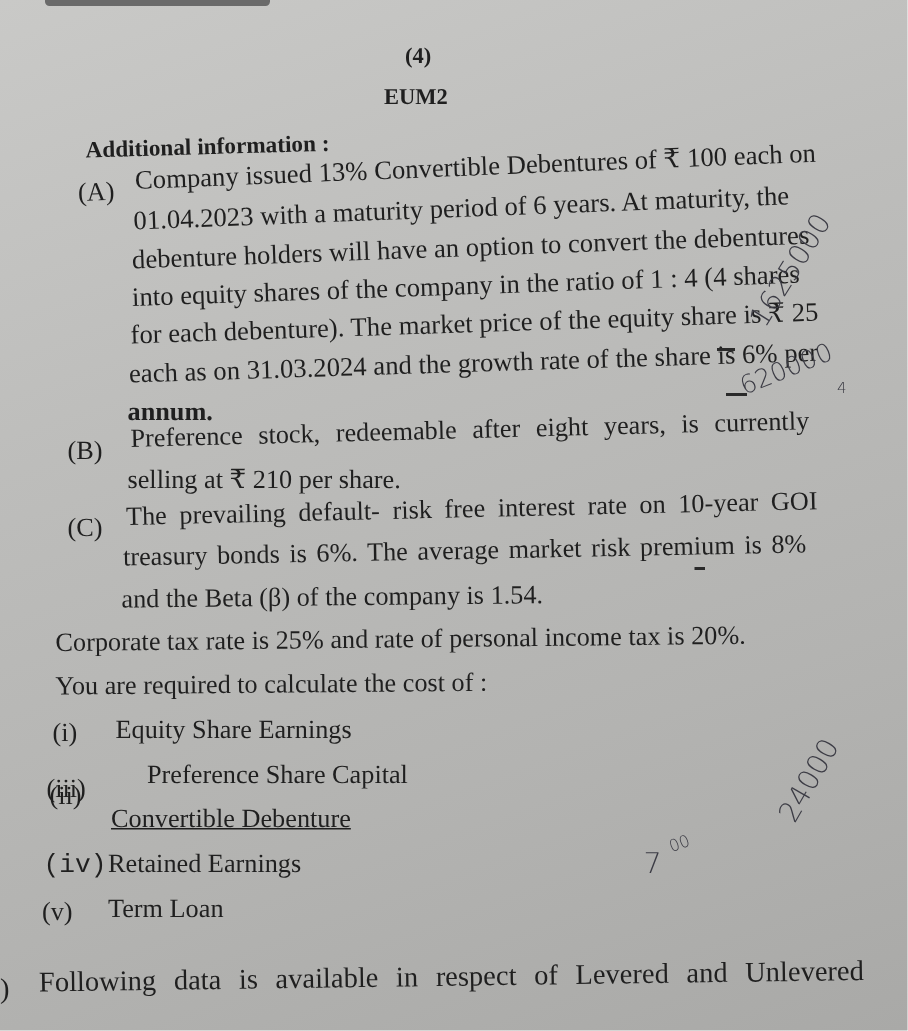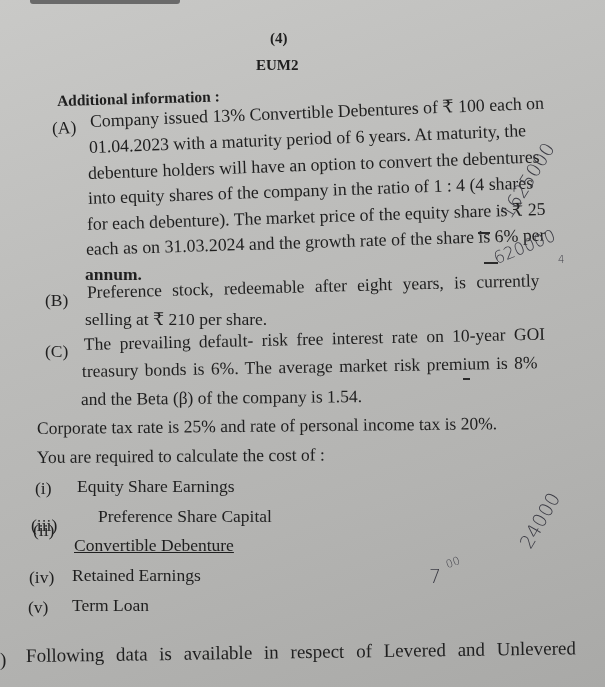--- a/index.html
+++ b/index.html
@@ -72,21 +72,21 @@
     </div>
     <div>
       <div class="t" style="left:33px; top:520px;">(ii)</div>
       <div class="t" style="left:70px; top:506px;margin-left:28px;">Preference Share Capital</div>
     </div>
     <div>
       <div class="t" style="left:31px; top:515px;">(iii)</div>
       <div class="t" style="left:74px; top:535px;text-decoration:underline;">Convertible Debenture</div>
     </div>
     <div>
-      <div class="t" style="left:29px; top:567px;">(iv)</div>
+      <div class="t" style="left:29px; top:567px;font-family:Liberation Mono, monospace;">(iv)</div>
       <div class="t" style="left:72px; top:565px;">Retained Earnings</div>
     </div>
     <div>
       <div class="t" style="left:28px; top:597px;">(v)</div>
       <div class="t" style="left:72px; top:595px;">Term Loan</div>
     </div>
   </div>
 
   <div>
     <div class="t" style="left:0px; top:649px; font-size:19px;">)</div>

